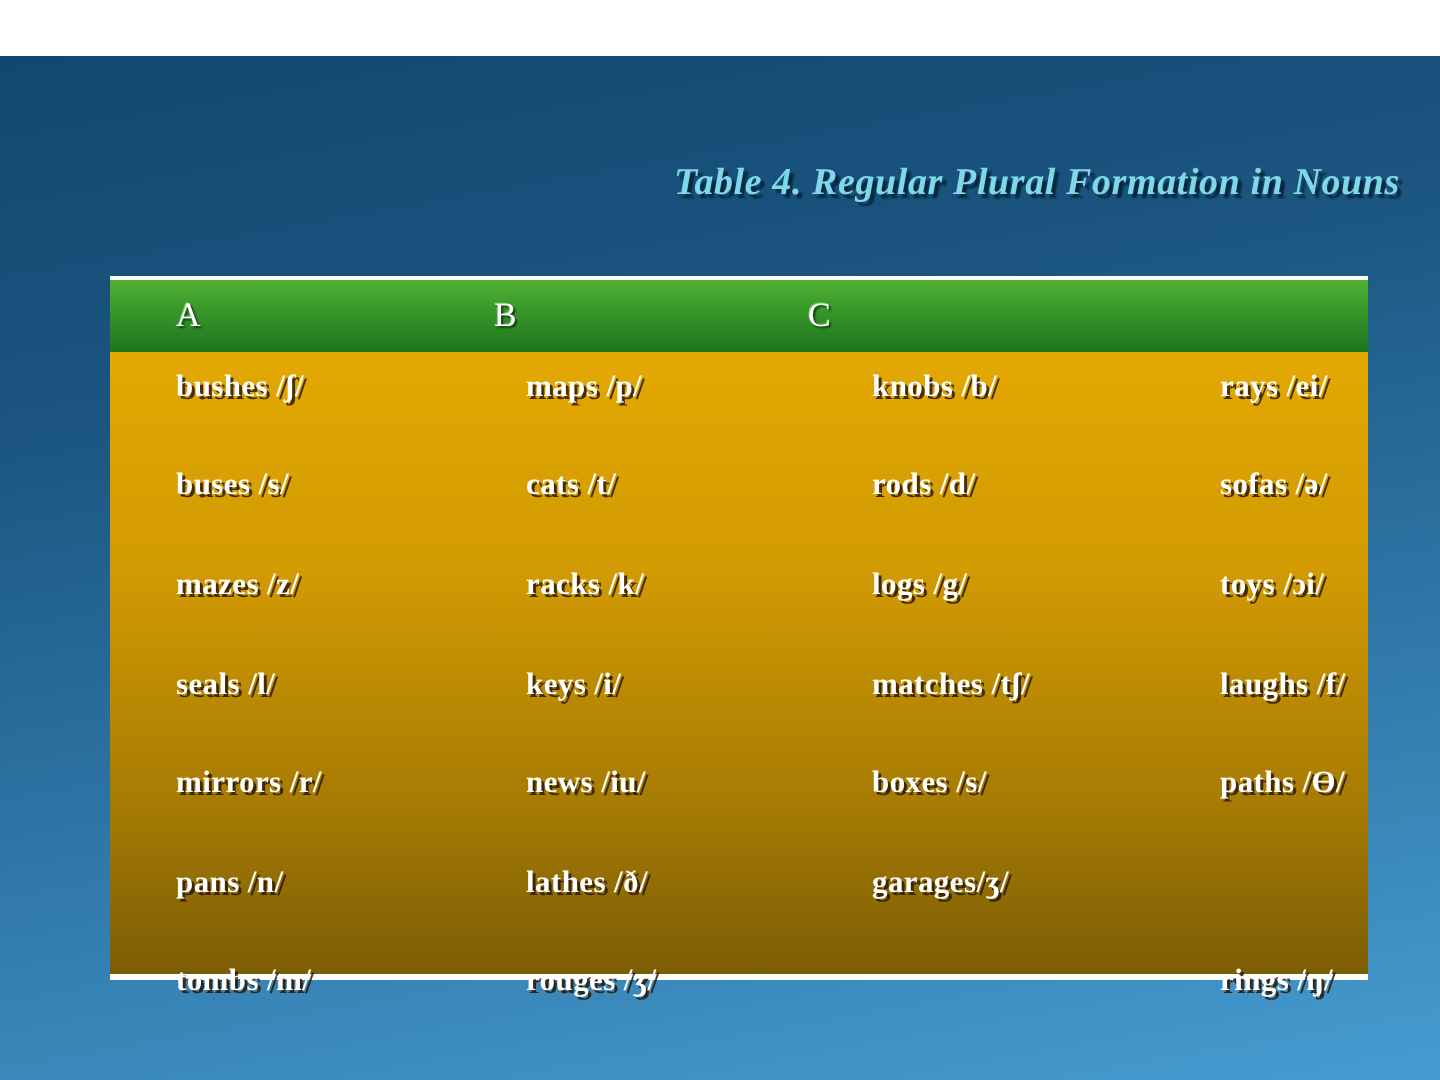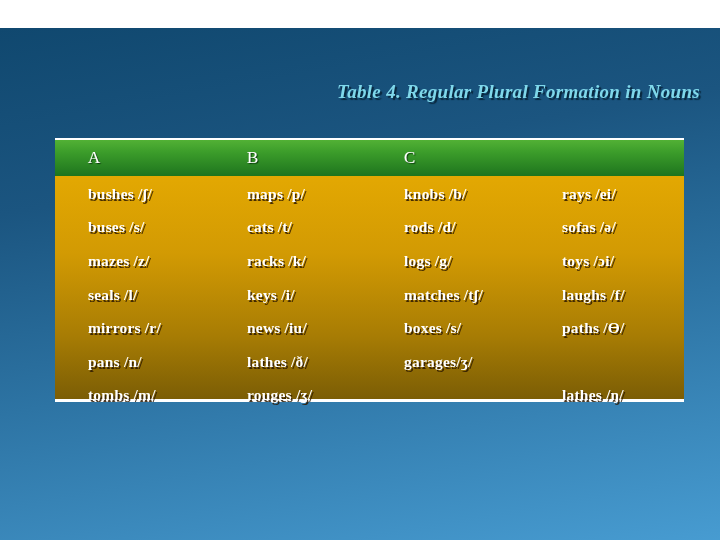--- a/index.html
+++ b/index.html
@@ -43,24 +43,25 @@
     align-items: center;
     padding-left: 33px;
     color: #ffffff;
     font-size: 17px;
     text-shadow: 1px 1px 1px #0c3a0c, -0.5px -0.5px 0 rgba(255,255,255,0.35);
   }
   .tbody {
     display: grid;
     grid-template-columns: 159px 157px 158px 1fr;
     grid-auto-rows: 33.6px;
-    height: 223px;
+    height: 311px;
     padding-top: 1px;
     box-sizing: border-box;
     background: linear-gradient(to bottom, #e3a802 0%, #d29a03 35%, #a77c04 72%, #7b5d05 100%);
+    gap: 16px;
   }
   .tbody .cell {
     display: flex;
     align-items: center;
     padding-left: 33px;
     color: #ffffff;
     font-size: 15.5px;
     font-weight: 700;
     letter-spacing: 0.2px;
     text-shadow: 1.5px 1.5px 0 rgba(45,25,0,0.85);
@@ -120,21 +121,21 @@
         <div class="cell">news /iu/</div>
         <div class="cell">boxes /s/</div>
         <div class="cell">paths /Ɵ/</div>
         <div class="cell">pans /n/</div>
         <div class="cell">lathes /ð/</div>
         <div class="cell">garages/ʒ/</div>
         <div class="cell"></div>
         <div class="cell">tombs /m/</div>
         <div class="cell">rouges /ʒ/</div>
         <div class="cell"></div>
-        <div class="cell">lathes /ŋ/</div>
+        <div class="cell">rings /ŋ/</div>
         <div class="cell"></div>
       </div>
   </div>
 
   <div class="footer-date">03/19/16</div>
 
   <div class="footer-page">40</div>
 
 </div>
 

